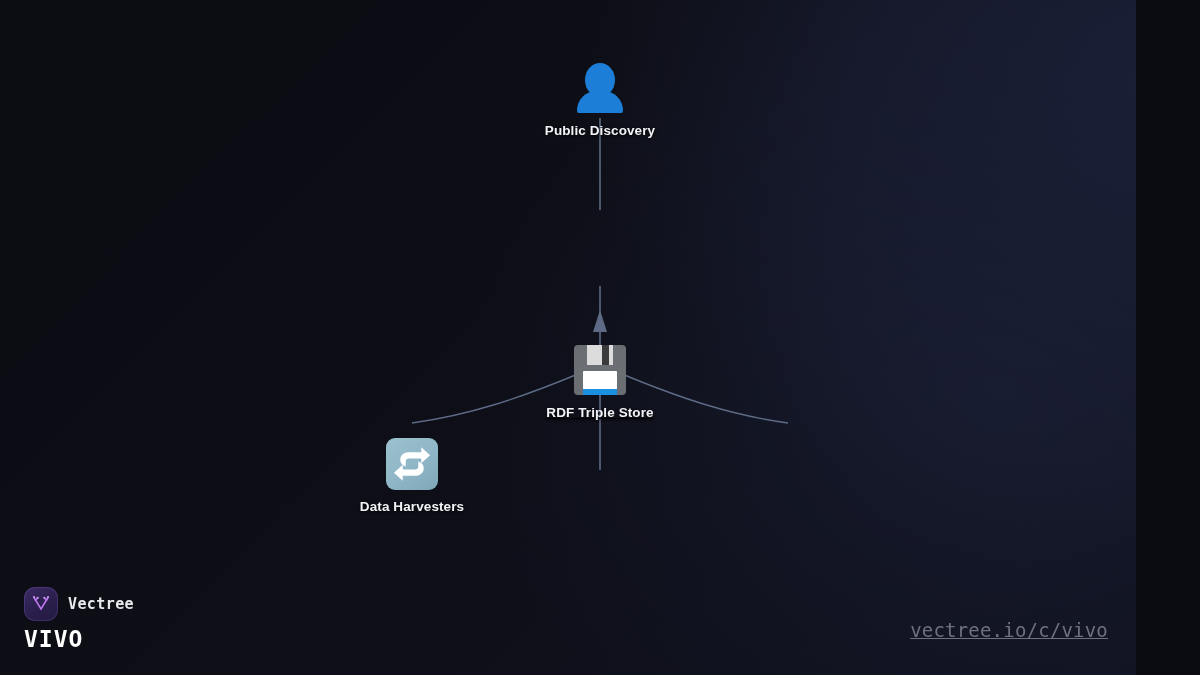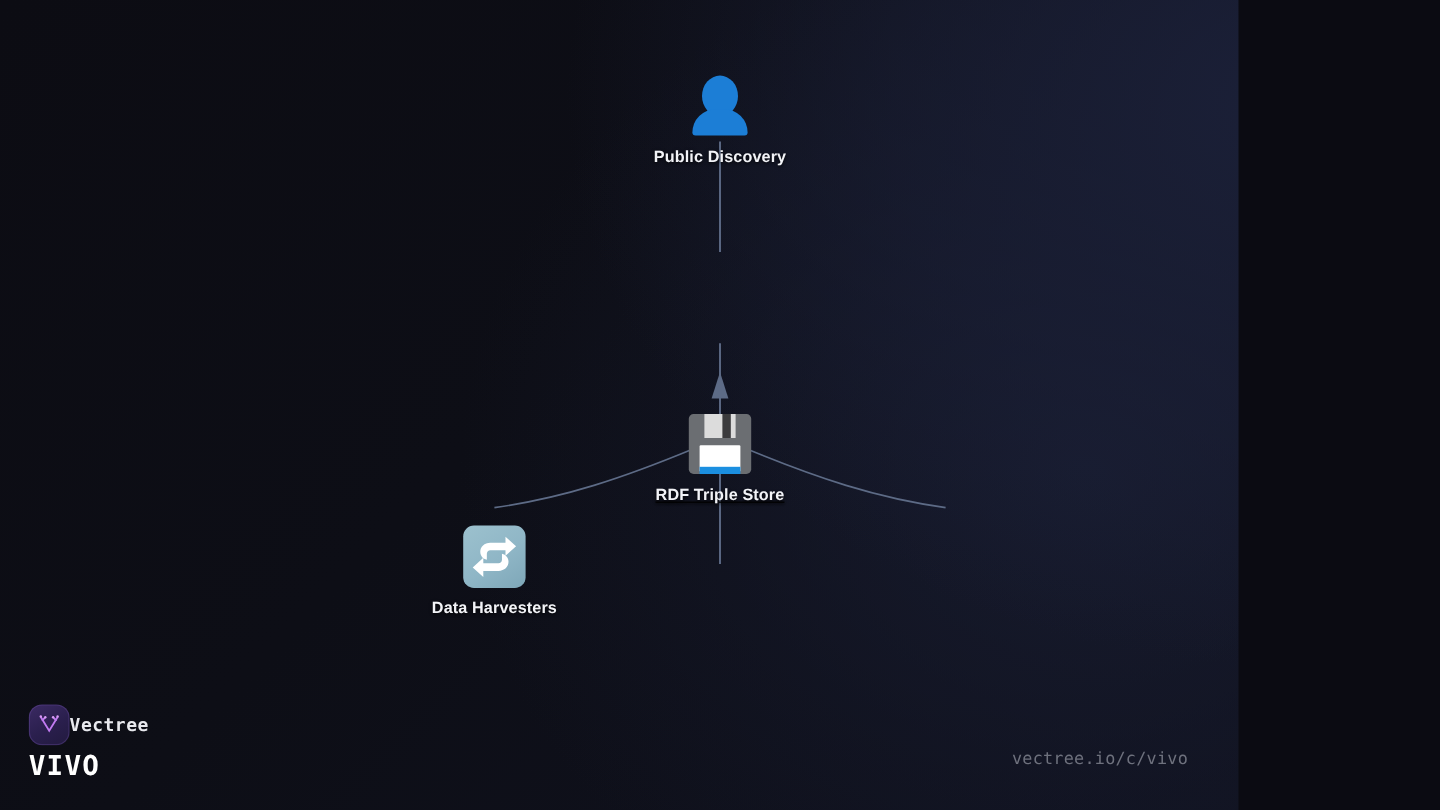--- a/index.html
+++ b/index.html
@@ -2,21 +2,21 @@
 <html><head>
 <meta charset="utf-8">
 <style>
   html, body {
     margin: 0;
     padding: 0;
     background: #0b0b12;
   }
   #stage {
     position: relative;
-    width: 1032px;
+    width: 1136px;
     height: 675px;
     overflow: hidden;
     background:
       radial-gradient(ellipse 900px 700px at 105% 12%, #1b2038 0%, rgba(27,32,56,0.55) 38%, rgba(16,17,28,0) 68%),
       radial-gradient(ellipse 700px 600px at 88% 58%, #171b2e 0%, rgba(23,27,46,0.35) 45%, rgba(13,13,20,0) 75%),
       linear-gradient(135deg, #0c0c13 0%, #0d0e16 45%, #10121f 100%);
     font-family: "Liberation Sans", sans-serif;
     -webkit-font-smoothing: antialiased;
   }
 
@@ -126,20 +126,21 @@
     position: absolute;
     left: 24px;
     bottom: 24px;
     display: flex;
     flex-direction: column;
     gap: 7px;
   }
   .brand-row {
     display: flex;
     align-items: center;
+    gap: 10px;
   }
   .brand-logo {
     width: 34px;
     height: 34px;
     border-radius: 11px;
     background: linear-gradient(150deg, #3b2a63 0%, #2a1f4d 55%, #221a3f 100%);
     display: flex;
     align-items: center;
     justify-content: center;
     box-shadow: 0 0 0 1px rgba(150,110,220,0.22) inset;
@@ -154,26 +155,27 @@
   .brand-title {
     font-family: "DejaVu Sans Mono", "Liberation Mono", monospace;
     font-size: 23px;
     font-weight: bold;
     color: #ffffff;
     letter-spacing: 1px;
     line-height: 1;
   }
   #url {
     position: absolute;
-    right: 42px;
+    right: 28px;
     bottom: 34px;
     font-family: "DejaVu Sans Mono", "Liberation Mono", monospace;
-    font-size: 14px;
+    font-size: 19px;
     color: #6e717d;
     letter-spacing: 0.2px;
+    text-decoration: underline;
   }
 </style>
 </head>
 <body>
 
 <div id="stage">
 
   <svg id="edges" viewBox="0 0 1200 675">
 
     <line x1="600" y1="118" x2="600" y2="210" stroke="#5d6b86" stroke-width="1.6"></line>

